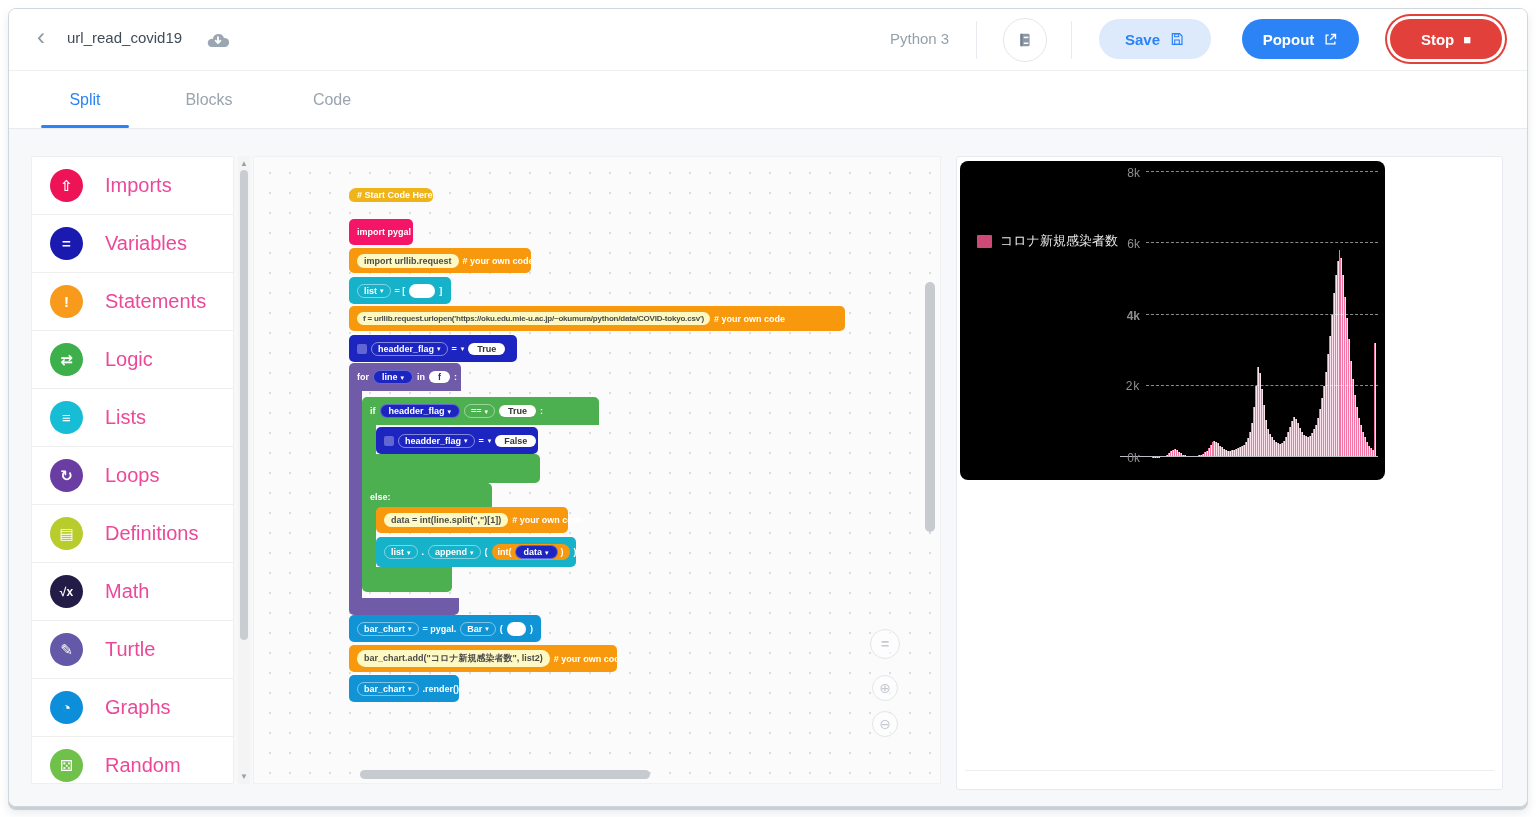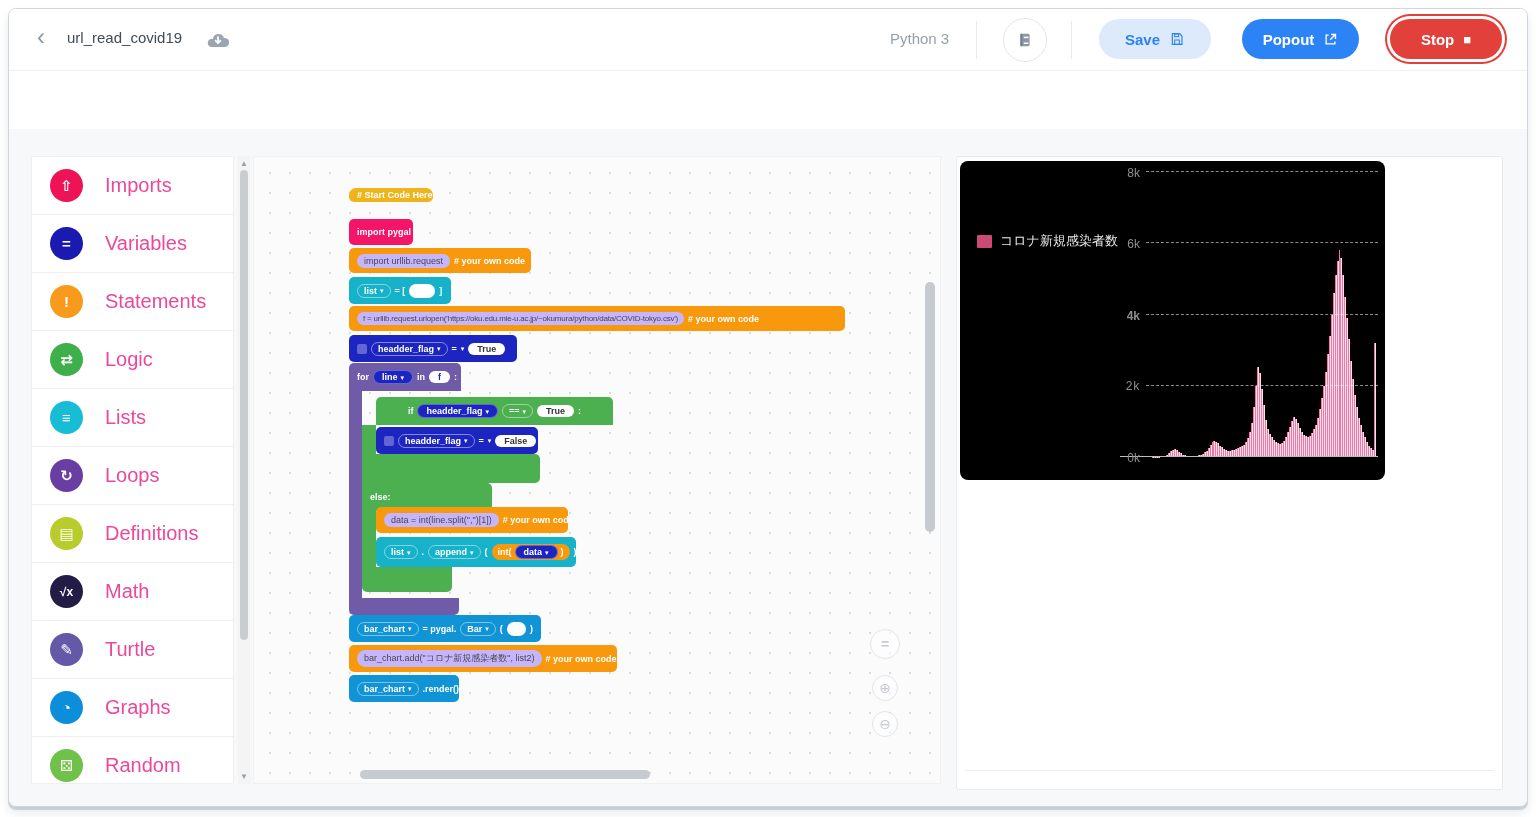--- a/index.html
+++ b/index.html
@@ -51,21 +51,21 @@
   
   .canvas { position:absolute; left:244px; top:27px; width:688px; height:628px; background:#fbfbfc; overflow:hidden;
             border:1px solid #f0f1f3;
             background-image:radial-gradient(circle,#d9dde1 1.1px, transparent 1.3px); background-size:20px 20px; background-position:6px 6px; }
   .block { position:absolute; border-radius:5px; color:#fff; font-weight:bold; font-size:9px;
            display:flex; align-items:center; gap:4px; padding:0 8px; white-space:nowrap; cursor:grab; }
   .bar-part { position:absolute; border-radius:3px; cursor:grab; }
   .c-yellow { background:#f0b41b; } .c-pink { background:#f41568; } .c-orange { background:#f8990d; }
   .c-cyan { background:#16b2ca; } .c-navy { background:#1d25c1; } .c-purple { background:#6f5ba7; }
   .c-green { background:#4caf50; } .c-blue { background:#1094d6; }
-  .pill { background:#c4b5fd; color:#4a4a4a; font-weight:normal; border-radius:9px; padding:2px 7px; font-size:9px; }
+  .pill { background:#fef9c3; color:#4a4a4a; font-weight:bold; border-radius:9px; padding:2px 7px; font-size:9px; }
   .pill.small { font-size:8px; letter-spacing:-.2px; padding:2px 6px; }
   .field { border:1px solid rgba(255,255,255,.45); border-radius:8px; padding:1px 6px; display:flex; gap:3px; align-items:center; }
   .caret { font-size:7px; line-height:1; }
   .oval { background:#fff; color:#333; border-radius:999px; padding:1px 9px; font-weight:bold; }
   .oval.blue-text { color:#1d25c1; }
   .oval-empty { background:#fff; border-radius:999px; width:26px; height:14px; }
   .voval { background:#1d25c1; border-radius:999px; padding:1px 8px; border:1px solid rgba(255,255,255,.3);
            display:flex; gap:3px; align-items:center; }
   .oval-orange { background:#f8990d; border-radius:999px; padding:1px 6px; display:flex; gap:3px; align-items:center; }
   .set-icon { width:10px; height:10px; background:rgba(255,255,255,.3); border-radius:2px; flex-shrink:0; }
@@ -127,20 +127,25 @@
         <path d="M9 5H5v14h14v-4" fill="none" stroke="#fff" stroke-width="2.1"></path>
         <path d="M13 4h7v7M20 4 11.5 12.5" fill="none" stroke="#fff" stroke-width="2.1"></path>
       </svg>
     </button>
     <button class="pill-btn stop">
       <span>Stop</span>
       <span class="stop-square">■</span>
     </button>
   </div>
 
+  <div class="tabbar">
+    <div class="tab tab1 active">Split</div>
+    <div class="tab tab2">Blocks</div>
+    <div class="tab tab3">Code</div>
+  </div>
 
   <div class="main">
 
     <div class="sidebar">
       <div class="srow">
         <span class="sicon" style="background-color: rgb(238, 18, 87);">
             <span>⇧</span>
           </span>
         <span class="slabel">Imports</span>
       </div>
@@ -259,21 +264,21 @@
             <span>line</span>
             <span class="caret">▾</span>
           </span>
         <span>in</span>
         <span class="oval blue-text">f</span>
         <span>:</span>
       </div>
       <div class="bar-part c-purple" style="left:95px;top:234px;width:13px;height:207px;border-radius:0;"></div>
       <div class="bar-part c-purple" style="left:95px;top:441px;width:110px;height:17px;border-radius:0 0 5px 5px;"></div>
 
-      <div class="block c-green" style="left:122px;top:240px;width:237px;height:28px;border-radius:5px 5px 0 0;justify-content:center;">
+      <div class="block c-green" style="left:108px;top:240px;width:237px;height:28px;border-radius:5px 5px 0 0;">
         <span>if</span>
         <span class="voval">
             <span>headder_flag</span>
             <span class="caret">▾</span>
           </span>
         <span class="field">
             <span>==</span>
             <span class="caret">▾</span>
           </span>
         <span class="oval">True</span>

